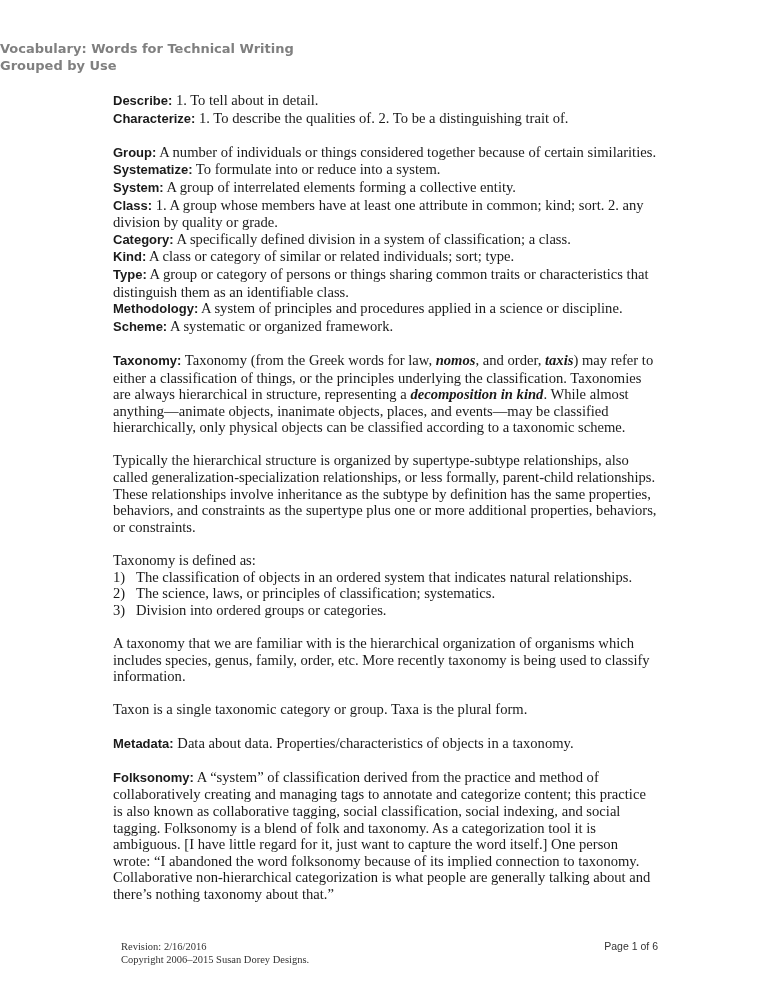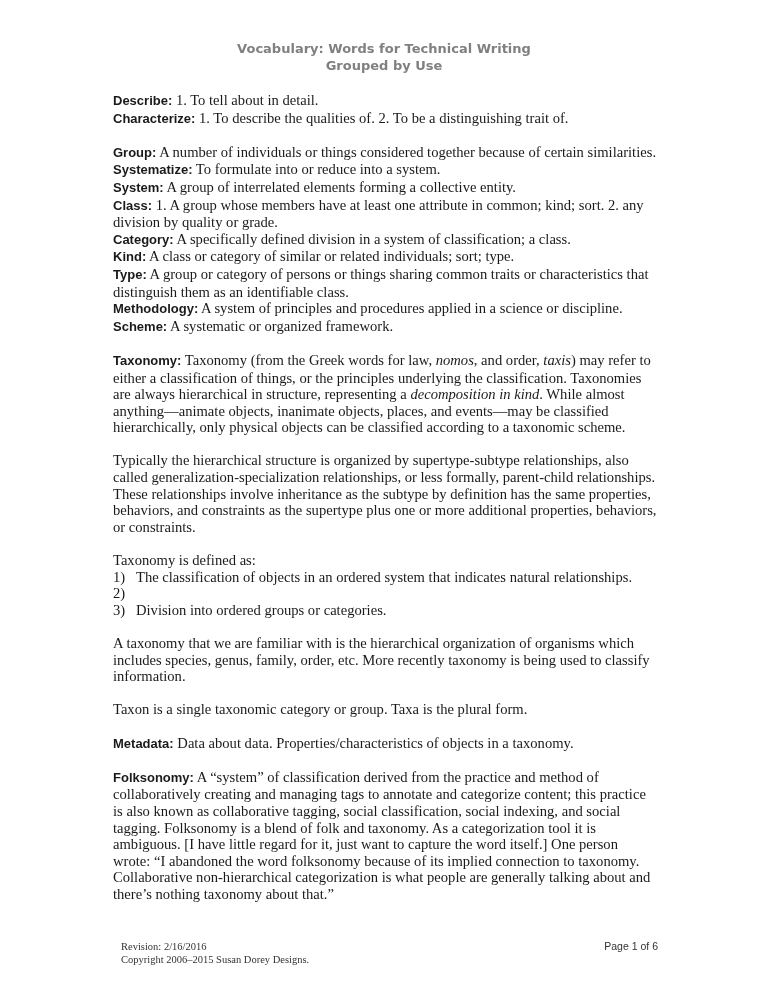--- a/index.html
+++ b/index.html
@@ -1,32 +1,32 @@
 <!DOCTYPE html>
 <html><head>
 <meta charset="utf-8">
 <style>
   html, body { margin: 0; padding: 0; background: #ffffff; }
   body { width: 768px; height: 994px; position: relative; overflow: hidden; color: #1a1a1a; }
   .page-header {
-    position: absolute; top: 40px; left: 0; width: 768px; text-align: center;
+    position: absolute; top: 40px; left: 0; width: 768px; text-align: left;
     font-family: "DejaVu Sans", sans-serif; font-weight: bold; font-size: 13px;
     color: #808080; line-height: 17px;
   }
   .content {
     position: absolute; top: 92px; left: 113px; width: 545px;
     font-family: "Liberation Serif", serif; font-size: 14.6px; line-height: 16.6px;
     color: #1a1a1a;
   }
   .term { font-family: "Liberation Sans", sans-serif; font-weight: bold; font-size: 13px; }
   .line { margin: 0; }
   .gap { height: 16.6px; }
   .list-item { display: flex; }
   .list-num { width: 23px; flex: none; }
-  em { font-style: italic; }
+  em { font-style: italic; font-weight: bold; }
   .footer-left {
     position: absolute; top: 940px; left: 113px;
     font-family: Liberation Serif, serif; font-size: 10.5px; line-height: 13px; color: #333; margin-left: 8px;
   }
   .footer-right {
     position: absolute; top: 940px; right: 110px;
     font-family: "Liberation Sans", sans-serif; font-size: 10.5px; line-height: 13px; color: #333;
   }
 </style>
 </head>
@@ -60,20 +60,21 @@
   <p class="line">Typically the hierarchical structure is organized by supertype-subtype relationships, also called generalization-specialization relationships, or less formally, parent-child relationships. These relationships involve inheritance as the subtype by definition has the same properties, behaviors, and constraints as the supertype plus one or more additional properties, behaviors, or constraints.</p>
   <div class="gap"></div>
   <p class="line">Taxonomy is defined as:</p>
   <div>
     <div class="list-item">
         <span class="list-num">1)</span>
         <span>The classification of objects in an ordered system that indicates natural relationships.</span>
       </div>
     <div class="list-item">
         <span class="list-num">2)</span>
+        <span>The science, laws, or principles of classification; systematics.</span>
       </div>
     <div class="list-item">
         <span class="list-num">3)</span>
         <span>Division into ordered groups or categories.</span>
       </div>
   </div>
   <div class="gap"></div>
   <p class="line">A taxonomy that we are familiar with is the hierarchical organization of organisms which includes species, genus, family, order, etc.  More recently taxonomy is being used to classify information.</p>
   <div class="gap"></div>
   <p class="line">Taxon is a single taxonomic category or group.  Taxa is the plural form.</p>

